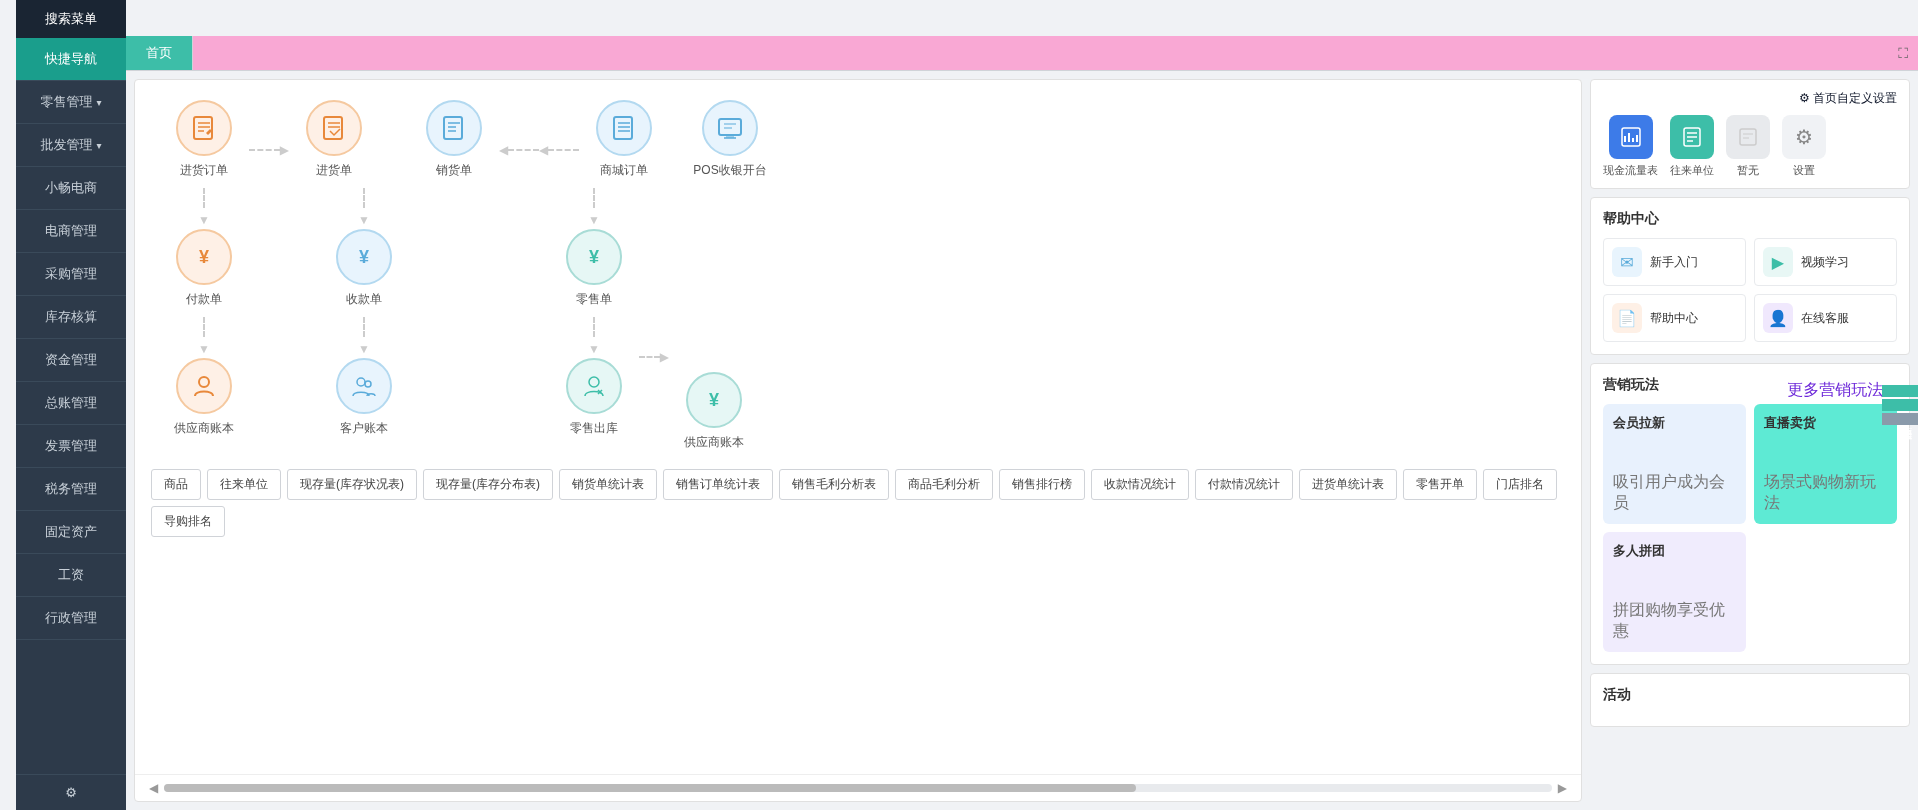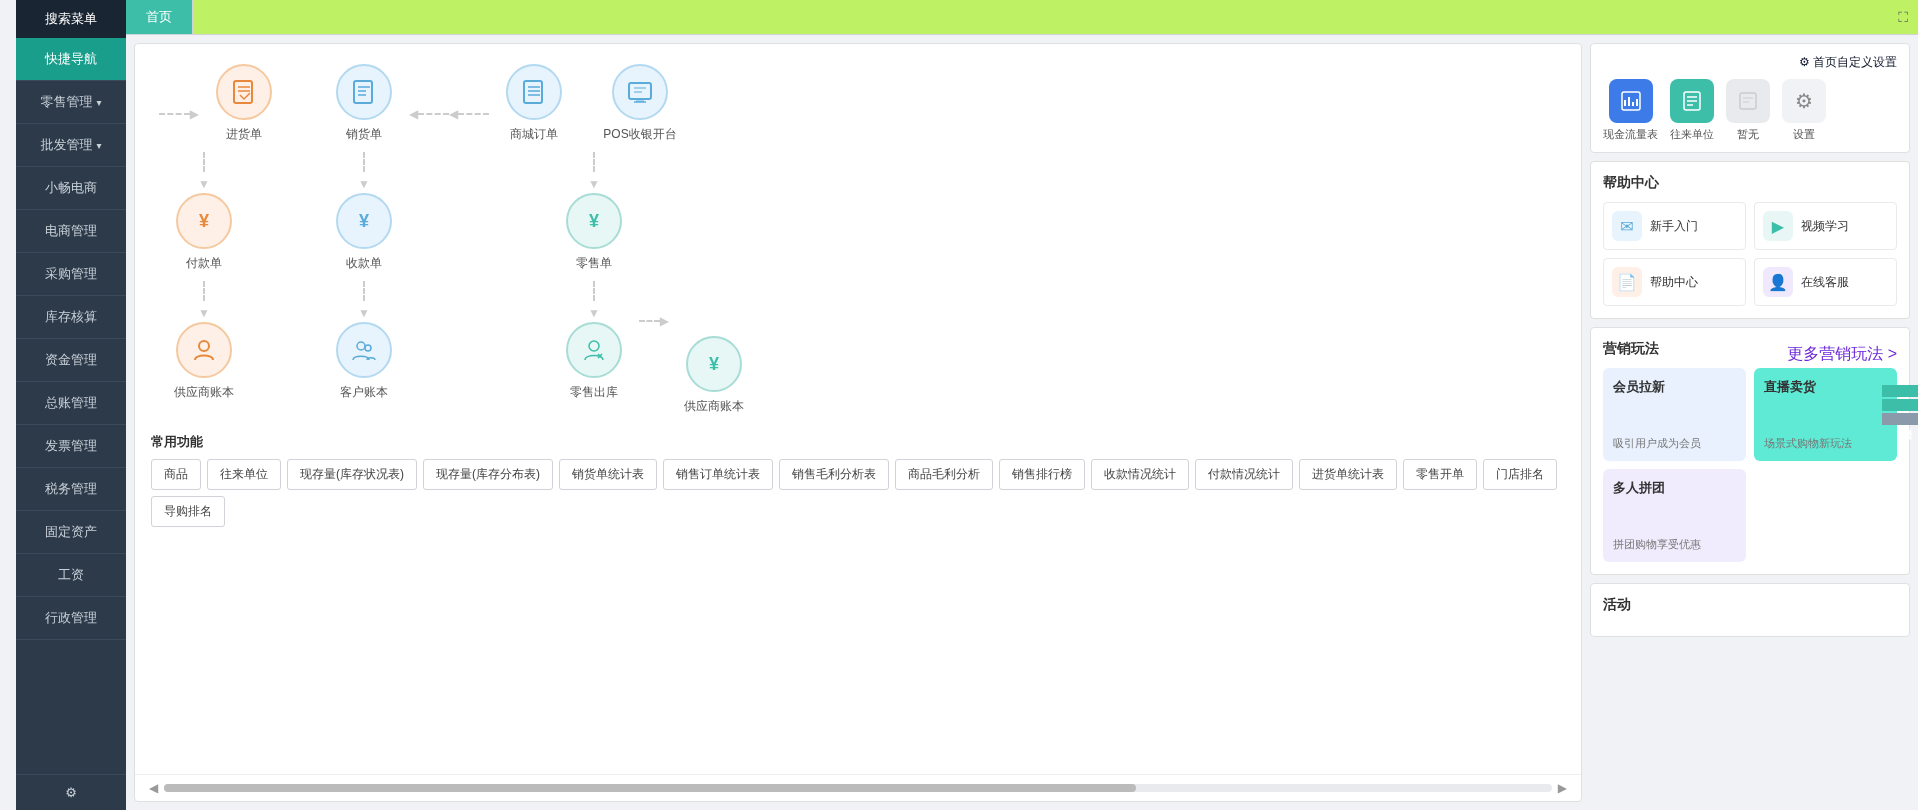--- a/index.html
+++ b/index.html
@@ -50,25 +50,26 @@
     
     .main-area {
       flex: 1;
       display: flex;
       flex-direction: column;
       overflow: hidden;
     }
 
     
     .tab-bar {
-      background: #bef264;
+      background: #f9a8d4;
       display: flex;
       align-items: center;
       border-bottom: 1px solid #d0d3d8;
       flex-shrink: 0;
+      margin-top: 36px;
     }
     .tab {
       padding: 8px 20px;
       cursor: pointer;
       font-size: 13px;
       color: #333;
       border-right: 1px solid #d0d3d8;
     }
     .tab.active {
       background: #3dbea8;
@@ -325,21 +326,21 @@
     .marketing-card {
       border-radius: 6px;
       padding: 10px;
       cursor: pointer;
     }
     .marketing-card.blue-card { background: #e8f1fd; }
     .marketing-card.green-card { background: #e8f7f5; }
     .marketing-card.orange-card { background: #5eead4; }
     .marketing-card.purple-card { background: #f0ecfd; }
     .mc-title { font-size: 13px; font-weight: bold; color: #333; margin-bottom: 3px; }
-    .mc-sub { font-size: 11px; color: #777; margin-top: 40px; }
+    .mc-sub { font-size: 16px; color: #777; margin-top: 40px; }
 
     
     .activities {
       background: #fff;
       border: 1px solid #e0e0e0;
       border-radius: 4px;
       padding: 12px;
     }
 
     
@@ -442,20 +443,34 @@
   </div>
 
   <div class="content-split">
 
     <div class="left-panel">
 
       <div class="flow-area">
 
         <div style="display:flex; align-items:flex-end; gap:0; padding-bottom:0;">
 
+          <div class="flow-col">
+            <div class="flow-node">
+              <div class="circle orange">
+                <svg width="28" height="28" viewBox="0 0 28 28" fill="none">
+                  <rect x="4" y="3" width="18" height="22" rx="2" fill="none" stroke="#e8883a" stroke-width="2"></rect>
+                  <line x1="8" y1="9" x2="20" y2="9" stroke="#e8883a" stroke-width="1.5"></line>
+                  <line x1="8" y1="13" x2="20" y2="13" stroke="#e8883a" stroke-width="1.5"></line>
+                  <line x1="8" y1="17" x2="14" y2="17" stroke="#e8883a" stroke-width="1.5"></line>
+                  <path d="M16 19 L20 15 L22 17 L18 21 Z" fill="#e8883a"></path>
+                </svg>
+              </div>
+              <span class="label">进货订单</span>
+            </div>
+          </div>
 
           <div style="display:flex;align-items:center;margin-bottom:22px;flex-shrink:0;width:40px;">
             <div style="flex:1;border-top:2px dashed #ccc;"></div>
             <span style="color:#ccc;font-size:12px;">▶</span>
           </div>
 
           <div class="flow-col">
             <div class="flow-node">
               <div class="circle orange">
                 <svg width="28" height="28" viewBox="0 0 28 28" fill="none">
@@ -637,21 +652,20 @@
               <div class="circle teal" style="font-size:18px;font-weight:bold;color:#3dbea8;">¥</div>
               <span class="label">供应商账本</span>
             </div>
           </div>
 
         </div>
 
       </div>
 
       <div class="common-func">
-        <div class="common-func-title">常用功能</div>
         <div class="func-grid">
 
           <button class="func-btn">商品</button>
           <button class="func-btn">往来单位</button>
           <button class="func-btn">现存量(库存状况表)</button>
           <button class="func-btn">现存量(库存分布表)</button>
           <button class="func-btn">销货单统计表</button>
           <button class="func-btn">销售订单统计表</button>
 
           <button class="func-btn">销售毛利分析表</button>

